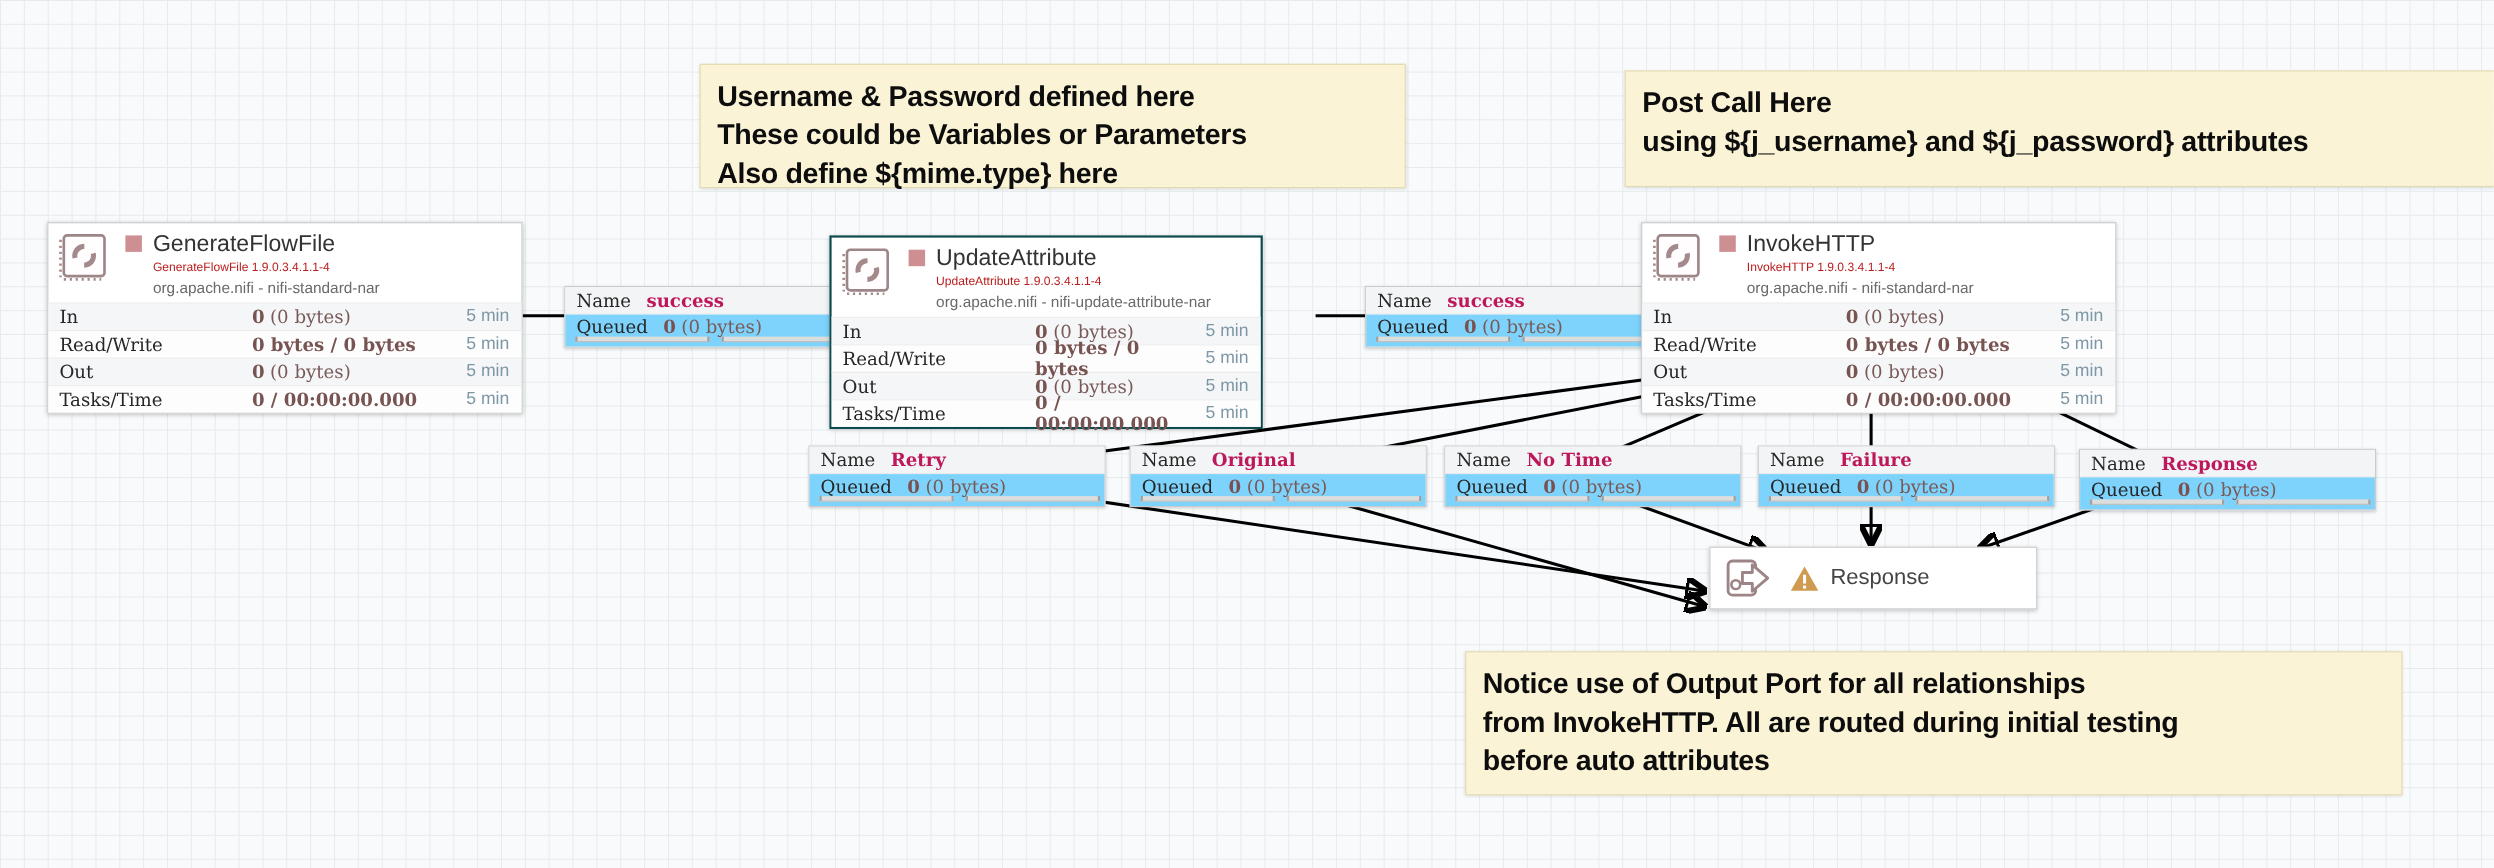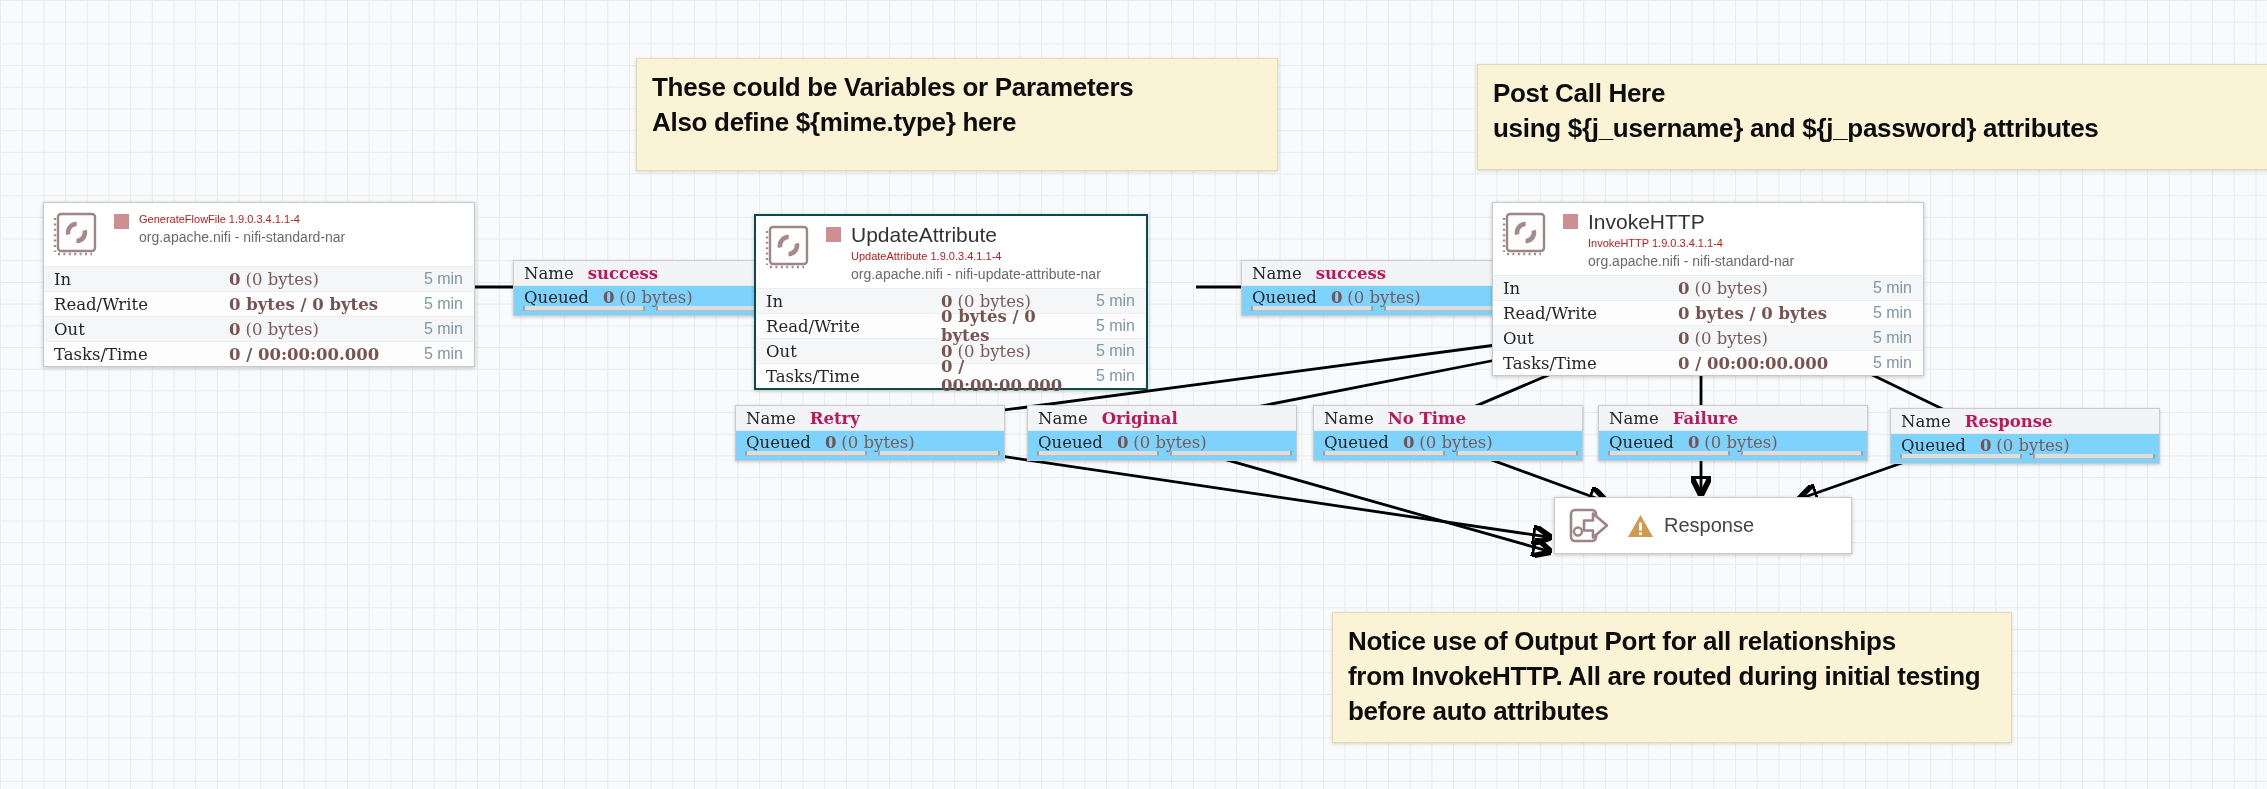--- a/index.html
+++ b/index.html
@@ -89,45 +89,47 @@
   <path d="M475,287 L748,287" marker-end="url(#arrow)"></path>
   <path d="M1196,287 L1486,287" marker-end="url(#arrow)"></path>
   <path d="M1496,345 L838,432 L1548,537" marker-end="url(#arrow)"></path>
   <path d="M1496,360 L1128,432 L1548,551" marker-end="url(#arrow)"></path>
   <path d="M1565,368 L1415,432 L1604,501" marker-end="url(#arrow)"></path>
   <path d="M1701,368 L1701,492" marker-end="url(#arrow)"></path>
   <path d="M1858,368 L1990,432 L1802,498" marker-end="url(#arrow)"></path>
 </svg>
 
 <div class="note" style="left:636px;top:58px;width:642px;height:113px;">
+  <div>Username &amp; Password defined here</div>
   <div>These could be Variables or Parameters</div>
   <div>Also define ${mime.type} here</div>
 </div>
 <div class="note" style="left:1477px;top:64px;width:847px;height:106px;">
   <div>Post Call Here</div>
   <div>using ${j_username} and ${j_password} attributes</div>
 </div>
-<div class="note" style="left:1332px;top:612px;width:680px;height:131px;">
+<div class="note" style="left:1332px;top:592px;width:852px;height:131px;">
   <div>Notice use of Output Port for all relationships</div>
   <div>from InvokeHTTP. All are routed during initial testing</div>
   <div>before auto attributes</div>
 </div>
 
 <div class="processor" style="left:43px;top:202px;width:432px;">
   <div class="phead">
     <span class="picon">
       <svg width="47" height="47" viewBox="0 0 47 47">
         <line x1="3" y1="8" x2="3" y2="42" stroke="#a58a8c" stroke-width="2.4" stroke-dasharray="2 3.4"></line>
         <line x1="6" y1="44" x2="40" y2="44" stroke="#a58a8c" stroke-width="2.4" stroke-dasharray="2 3.4"></line>
         <rect x="6" y="4" width="37" height="37" rx="3" fill="#fffdfd" stroke="#9d8688" stroke-width="2.4"></rect>
         <circle cx="24.5" cy="22.5" r="8.5" fill="none" stroke="#a58a8c" stroke-width="4.6" stroke-dasharray="15.5 11.2" stroke-linecap="butt" transform="rotate(-15 24.5 22.5)"></circle>
       </svg>
     </span>
     <span class="psq"></span>
     <div class="ptitles">
+      <div class="ptitle">GenerateFlowFile</div>
       <div class="ptype">GenerateFlowFile 1.9.0.3.4.1.1-4</div>
       <div class="pbundle">org.apache.nifi - nifi-standard-nar</div>
     </div>
   </div>
   <div>
     <div class="srow">
         <span class="sl">In</span>
         <span class="sv"><b>0</b><span class="svr">(0 bytes)</span></span>
         <span class="st">5 min</span>
       </div>

